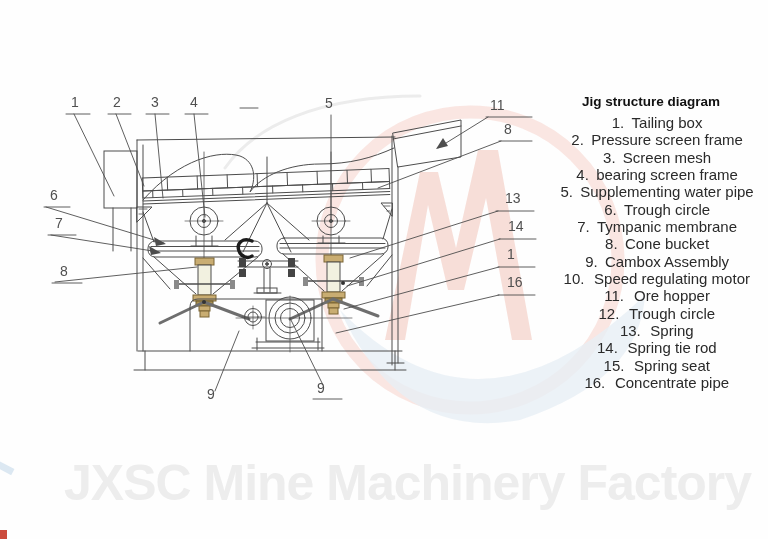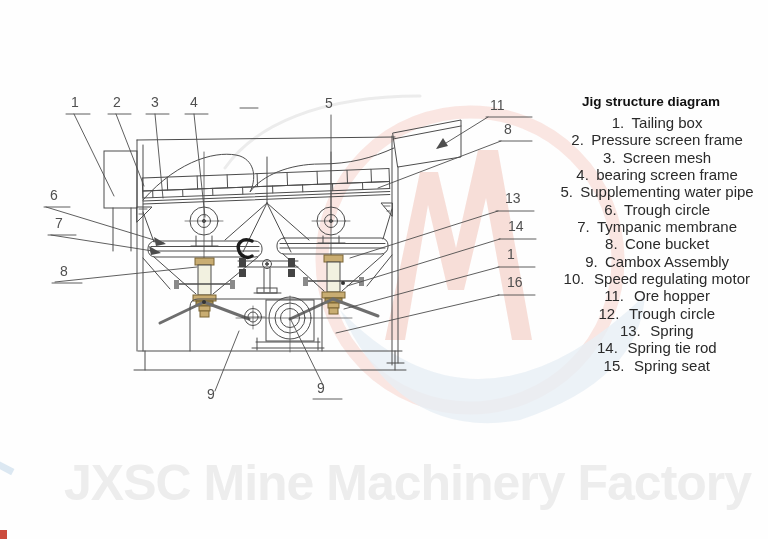--- a/index.html
+++ b/index.html
@@ -269,16 +269,17 @@
       <li><span class="num">6.</span><span class="lab">Trough circle</span></li>
       <li><span class="num">7.</span><span class="lab">Tympanic membrane</span></li>
       <li><span class="num">8.</span><span class="lab">Cone bucket</span></li>
       <li><span class="num">9.</span><span class="lab">Cambox Assembly</span></li>
       <li class="wide"><span class="num">10.</span><span class="lab">Speed regulating motor</span></li>
       <li class="wide"><span class="num">11.</span><span class="lab">Ore hopper</span></li>
       <li class="wide"><span class="num">12.</span><span class="lab">Trough circle</span></li>
       <li class="wide"><span class="num">13.</span><span class="lab">Spring</span></li>
       <li class="wide"><span class="num">14.</span><span class="lab">Spring tie rod</span></li>
       <li class="wide"><span class="num">15.</span><span class="lab">Spring seat</span></li>
+      <li class="wide"><span class="num">16.</span><span class="lab">Concentrate pipe</span></li>
     </ul>
   </div>
 
 </div>
 
 </body></html>

